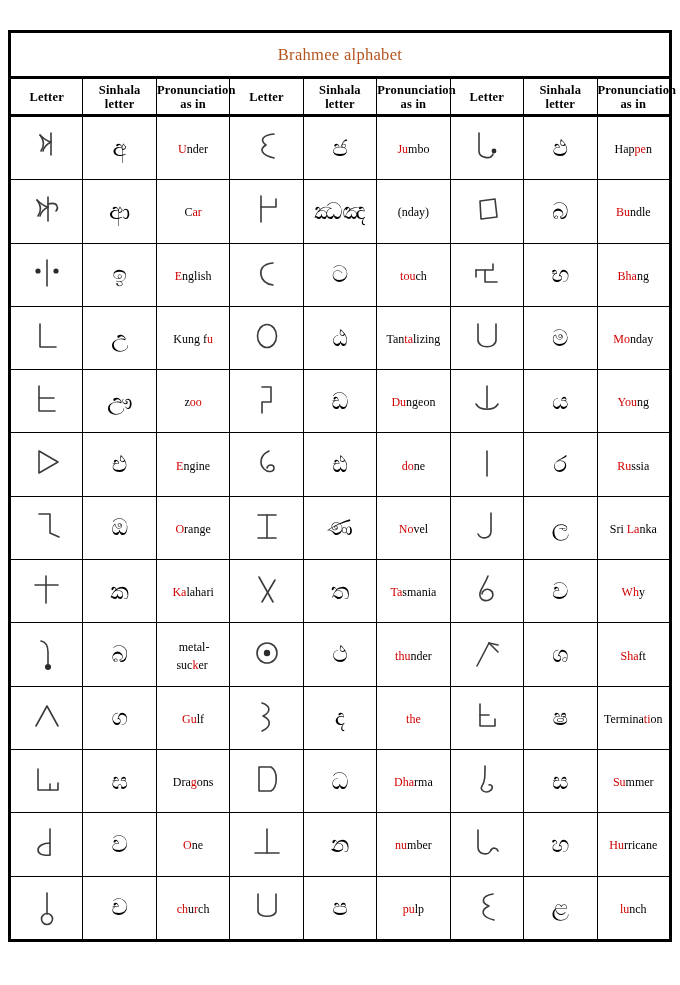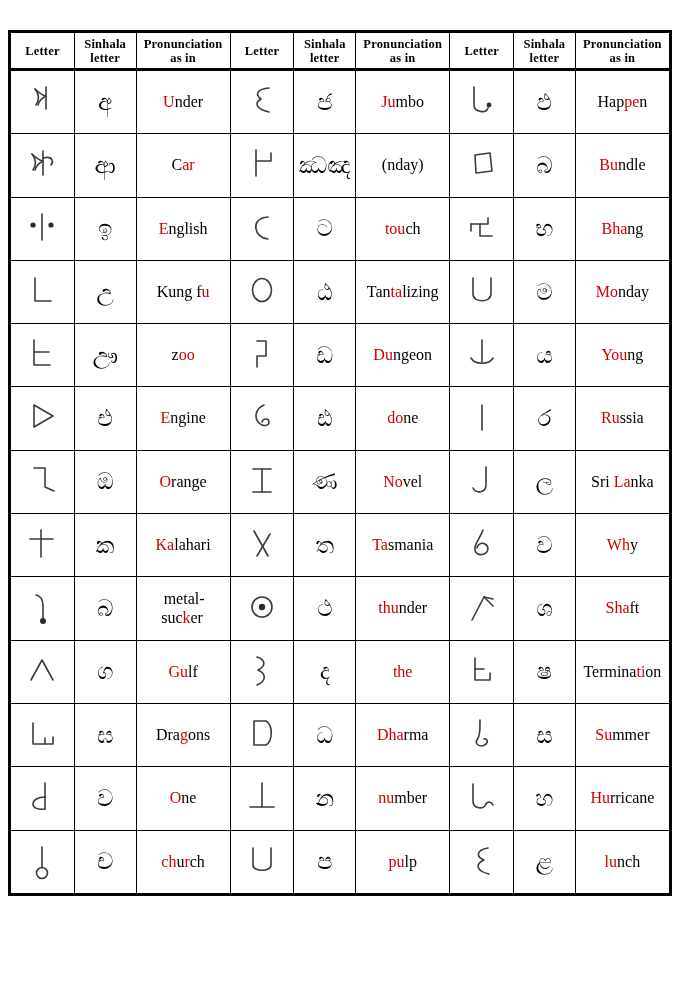--- a/index.html
+++ b/index.html
@@ -47,39 +47,42 @@
   td.c-letter{width:62px;}
   td.c-sinhala{width:60px;}
   td.c-pron{width:92px;}
   .sinh{
     font-family:"DejaVu Sans","Liberation Sans",sans-serif;
     font-size:23px;
     line-height:1;
     color:#000;
   }
   .pron{
-    font-size:16px;
+    font-size:12px;
     line-height:1.15;
     color:#000;
     padding:0 2px;
   }
   .pron .hi{color:#d00000;}
   .brahmi{display:block;margin:0 auto;}
   .brahmi path,.brahmi line,.brahmi polyline,.brahmi circle,.brahmi ellipse{
     fill:none;stroke:#3b3b3b;stroke-width:1.6;
     stroke-linecap:round;stroke-linejoin:round;
   }
   .brahmi .dot{fill:#2b2b2b;stroke:none;}
 </style>
 </head>
 <body>
 
 <div id="sheet">
   <table class="alpha">
     <tbody id="tbody">
+        <tr class="title-row">
+          <td colspan="9"><span class="title-text">Brahmee alphabet</span></td>
+        </tr>
         <tr class="hdr-row">
           <td class="c-letter"><span>Letter</span></td>
           <td class="c-sinhala"><span>Sinhala</span><br><span>letter</span></td>
           <td class="c-pron blk-edge"><span>Pronunciation</span><br><span>as in</span></td>
           <td class="c-letter"><span>Letter</span></td>
           <td class="c-sinhala"><span>Sinhala</span><br><span>letter</span></td>
           <td class="c-pron blk-edge"><span>Pronunciation</span><br><span>as in</span></td>
           <td class="c-letter"><span>Letter</span></td>
           <td class="c-sinhala"><span>Sinhala</span><br><span>letter</span></td>
           <td class="c-pron"><span>Pronunciation</span><br><span>as in</span></td>

